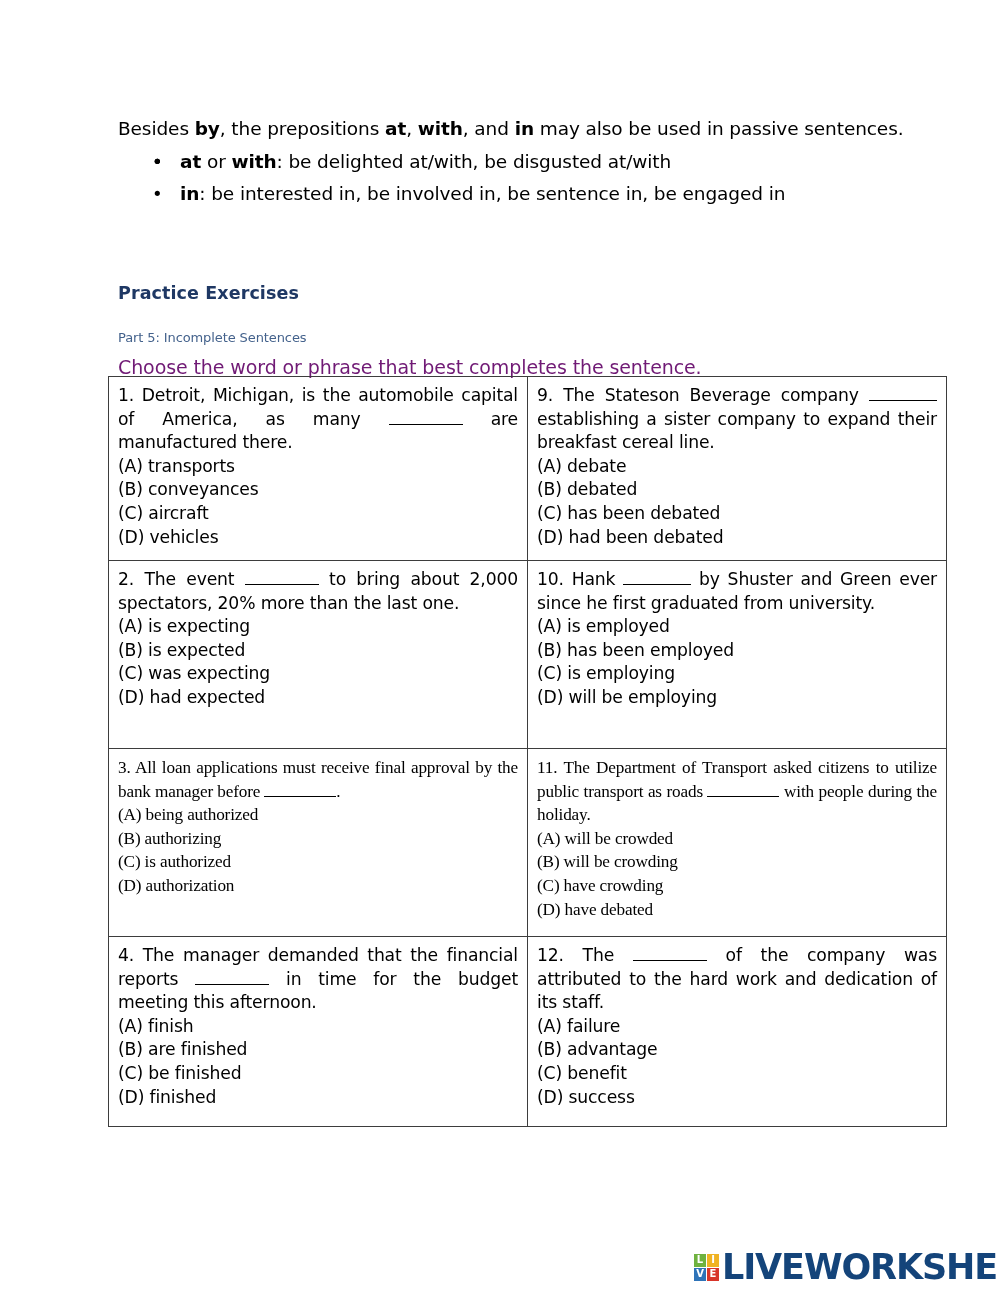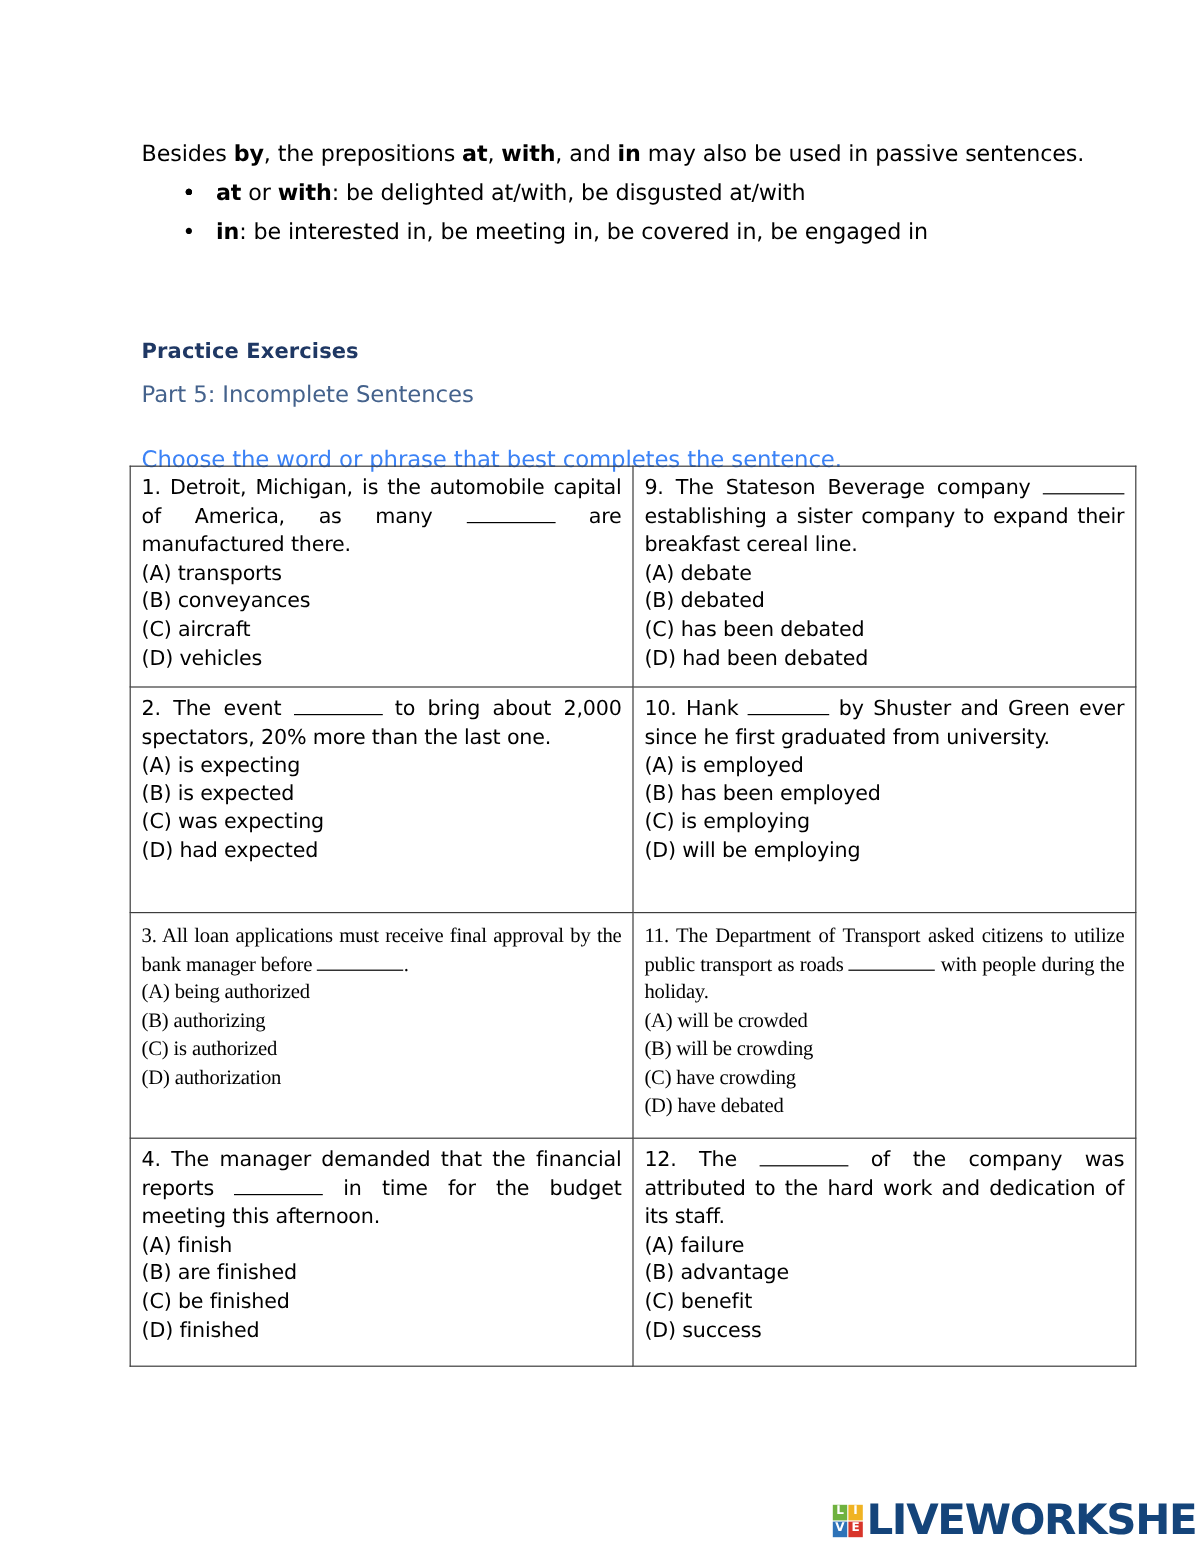--- a/index.html
+++ b/index.html
@@ -67,40 +67,39 @@
     top: 283px;
     font-size: 17.5px;
     font-weight: bold;
     color: #1F3864;
     letter-spacing: 0.1px;
     text-align: right;
   }
   .h-part {
     position: absolute;
     left: 118px;
-    top: 318px;
-    font-size: 19px;
+    top: 330px;
+    font-size: 13px;
     color: #44628C;
     letter-spacing: -0.1px;
   }
   .h-choose {
     position: absolute;
     left: 118px;
     top: 356px;
     font-size: 19px;
-    color: #3b82f6;
-    letter-spacing: -0.1px;
-    margin-top: 16px;
+    color: #701a75;
+    letter-spacing: -0.1px;
   }
 
   
   .qtable {
     position: absolute;
     left: 108px;
-    top: 388px;
+    top: 376px;
     width: 800px;
     border-collapse: collapse;
     table-layout: fixed;
   }
   .qtable td {
     width: 400px;
     border: 1.4px solid #3d3d3d;
     vertical-align: top;
     padding: 7px 9px 10px 9px;
     font-size: 17.2px;
@@ -187,21 +186,21 @@
       </li>
       <li>
         <span class="bullet-dot">•</span>
       </li>
       <li>
         <span class="bullet-dot">•</span>
         <span><b>at</b><span> or </span><b>with</b><span>: be delighted at/with, be disgusted at/with</span></span>
       </li>
       <li>
         <span class="bullet-dot">•</span>
-        <span><b>in</b><span>: be interested in, be meeting in, be covered in, be engaged in</span></span>
+        <span><b>in</b><span>: be interested in, be involved in, be sentence in, be engaged in</span></span>
       </li>
     </ul>
   </div>
 
   <div class="h-practice">Practice Exercises</div>
   <div class="h-part">Part 5: Incomplete Sentences</div>
   <div class="h-choose">Choose the word or phrase that best completes the sentence.</div>
 
   <table class="qtable">
     <tbody>

